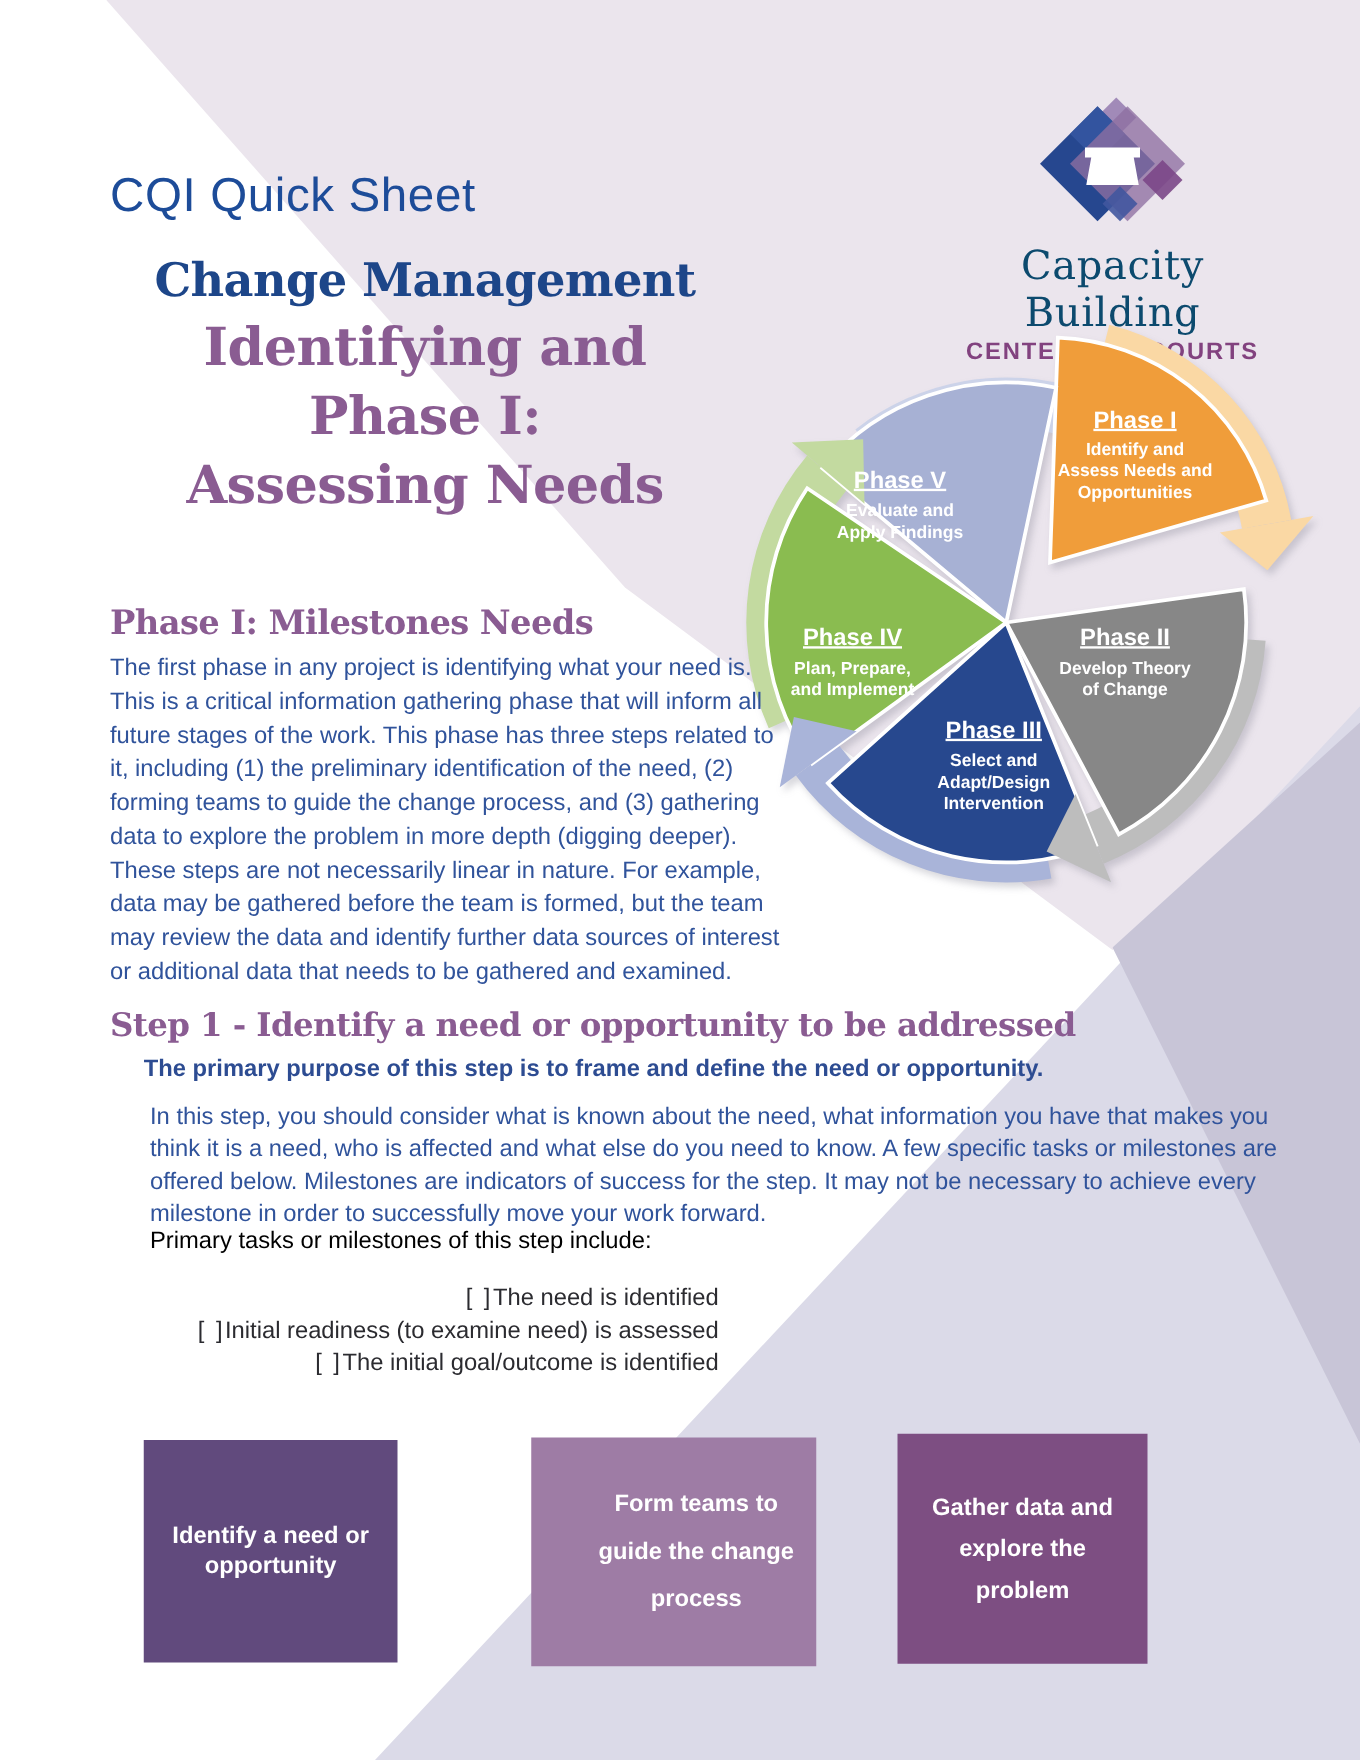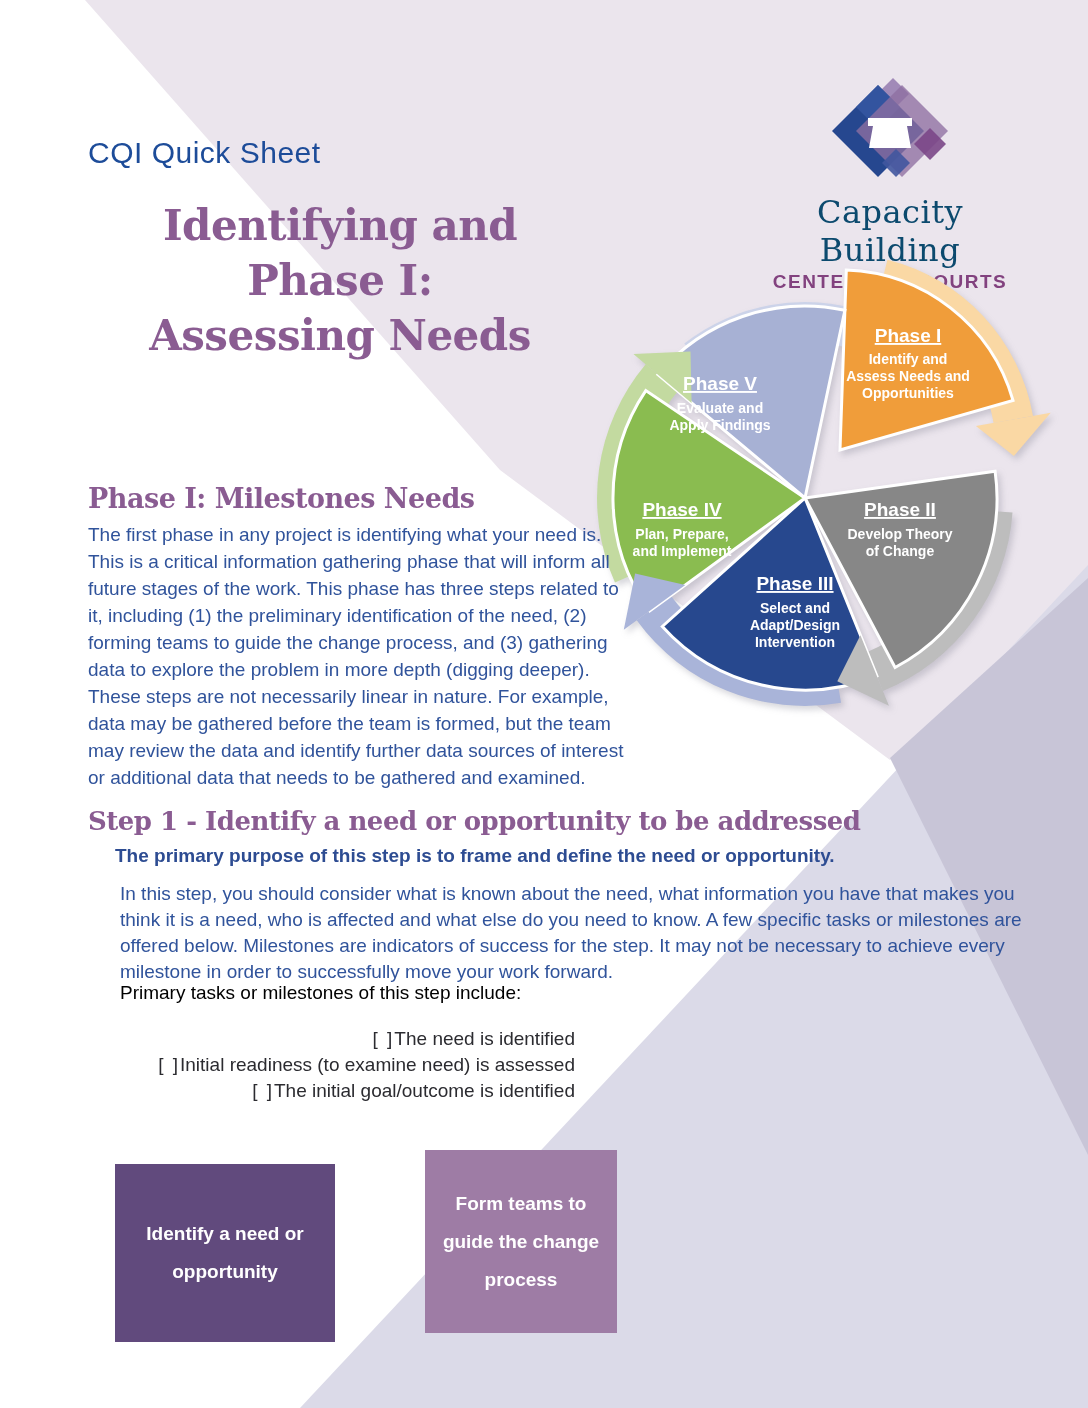--- a/index.html
+++ b/index.html
@@ -4,21 +4,21 @@
 <style>
   html,body{margin:0;padding:0;background:#9a9aa5;}
   .page{position:relative;width:1088px;height:1408px;margin:0 auto;background:#ffffff;overflow:hidden;
         font-family:"Liberation Sans",sans-serif;}
   
   .bg{position:absolute;left:0;top:0;width:100%;height:100%;pointer-events:none;}
   .bg-pink{clip-path:polygon(85px 0,1088px 0,1088px 578px,890px 760px,500px 470px);background:#ebe5ed;}
   .bg-lav{clip-path:polygon(300px 1408px,1088px 565px,1088px 1408px);background:#dbdae8;}
   .bg-shade{clip-path:polygon(890px 758px,1088px 578px,1088px 1155px);background:#c8c5d7;}
   
-  .kicker{position:absolute;left:88px;top:136px;font-size:30px;color:#1d4c99;letter-spacing:.5px;}
+  .kicker{position:absolute;left:88px;top:136px;font-size:38px;color:#1d4c99;letter-spacing:.5px;}
   .titleblock{position:absolute;left:90px;top:198px;width:500px;text-align:center;
               font-family:"DejaVu Serif",serif;font-weight:bold;letter-spacing:-0.5px;}
   .title-main{font-size:37px;color:#1d4689;line-height:52px;}
   .title-purple{font-size:42px;color:#8a5c92;line-height:55px;}
   
   .logo{position:absolute;left:745px;top:74px;width:290px;text-align:center;}
   .logo-icon{display:block;margin:0 auto;}
   .logo-name{font-family:"DejaVu Serif",serif;font-size:32px;color:#0c4a6e;letter-spacing:.5px;margin-top:4px;}
   .logo-sub{font-size:19px;font-weight:bold;color:#82427f;letter-spacing:1.5px;margin-top:2px;}
   
@@ -36,35 +36,36 @@
   .step-purpose{position:absolute;left:115px;top:845px;width:920px;font-size:19px;font-weight:bold;color:#2d4c92;}
   .step-body{position:absolute;left:120px;top:881px;width:915px;font-size:19px;line-height:26px;color:#30539b;}
   .tasks-intro{position:absolute;left:120px;top:982px;font-size:19px;color:#000000;}
   .checklist{position:absolute;left:150px;top:1026px;font-size:19px;color:#2b2b30;line-height:26px;}
   .check-row{white-space:nowrap;text-align:right;}
   .check-glyph{display:inline-block;width:30px;letter-spacing:2px;}
   
   .mbox{position:absolute;color:#ffffff;font-size:19px;font-weight:bold;text-align:center;
         display:flex;align-items:center;justify-content:center;}
   .mbox-inner{width:100%;padding:0 12px;}
-  .mbox1{left:115px;top:1152px;width:220px;height:178px;line-height:38px;margin-top:12px;}
-  .mbox2{left:425px;top:1150px;width:192px;height:183px;line-height:38px;}
+  .mbox1{left:115px;top:1152px;width:203px;height:178px;line-height:24px;}
+  .mbox2{left:425px;top:1150px;width:192px;height:183px;line-height:38px;padding-left:36px;}
   .mbox3{left:718px;top:1147px;width:200px;height:184px;line-height:33px;}
 </style>
 </head>
 <body>
 
 <div class="page">
 
   <div class="bg bg-pink"></div>
   <div class="bg bg-lav"></div>
   <div class="bg bg-shade"></div>
 
   <div class="kicker">CQI Quick Sheet</div>
   <div class="titleblock">
+    <div class="title-main">Change Management</div>
     <div class="title-purple">Identifying and</div>
     <div class="title-purple">Phase I:</div>
     <div class="title-purple">Assessing Needs</div>
   </div>
 
   <div class="logo">
     <svg class="logo-icon" width="120" height="115" viewBox="0 0 120 115">
       <polygon points="63,4 79,20 63,36 47,20" fill="#a18ab8"></polygon>
       <polygon points="48,11 94,57 48,103 2,57" fill="#26478f"></polygon>
       <polygon points="48,11 70,33 48,55 26,33" fill="#3a5ca8" opacity="0.65"></polygon>
@@ -147,14 +148,17 @@
       <span class="check-glyph">[ ]</span><span>The initial goal/outcome is identified</span>
     </div>
   </div>
 
   <div class="mbox mbox1" style="background: rgb(97, 74, 125);">
     <div class="mbox-inner">Identify a need or opportunity</div>
   </div>
   <div class="mbox mbox2" style="background: rgb(158, 124, 165);">
     <div class="mbox-inner">Form teams to guide the change process</div>
   </div>
+  <div class="mbox mbox3" style="background: rgb(125, 78, 130);">
+    <div class="mbox-inner">Gather data and explore the problem</div>
+  </div>
 
 </div>
 
 </body></html>

